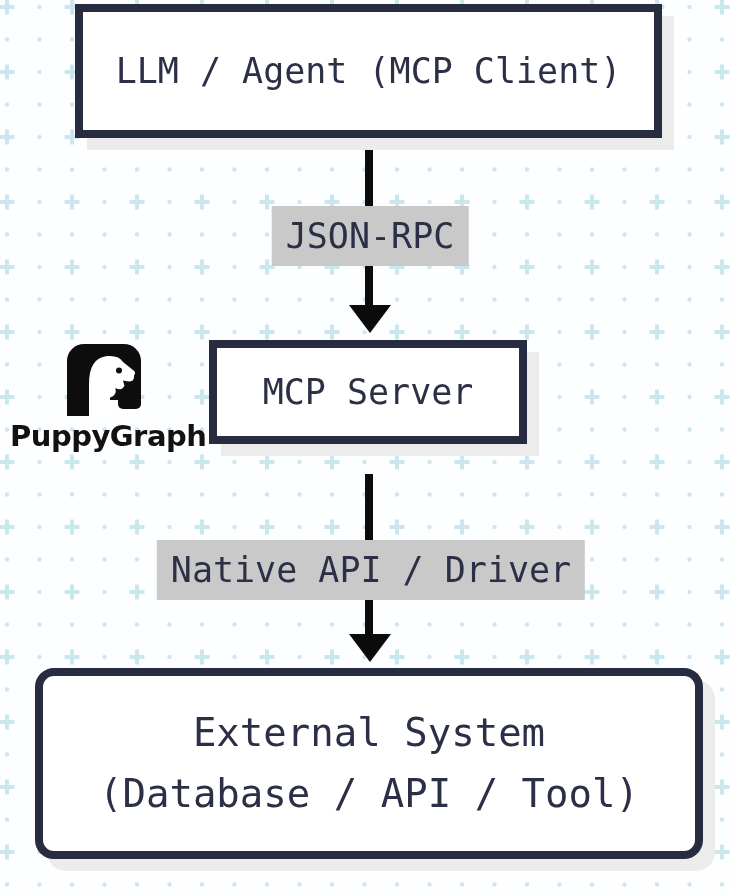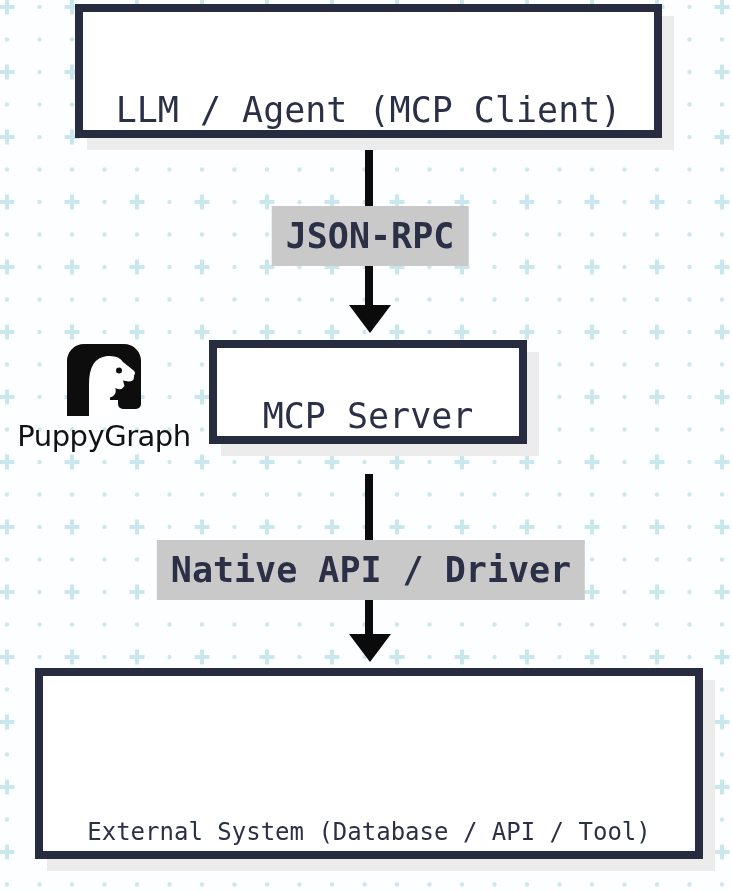--- a/index.html
+++ b/index.html
@@ -12,26 +12,26 @@
     color: var(--text, #2c3046);
   }
 
   .bg-grid { position:absolute; left:0; top:0; z-index:0; }
 
   .node {
     position:absolute; z-index:3; box-sizing:border-box;
     background:#ffffff;
     border:8px solid var(--stroke, #272c40);
     box-shadow:12px 12px 0 0 var(--shadow, #ececec);
-    display:flex; align-items:flex-end; justify-content:center;
+    display:flex; align-items:center; justify-content:center;
     text-align:center;
   }
   .node-llm      { left:75px;  top:4px;   width:587px; height:134px; font-size:35px; }
   .node-mcp      { left:209px; top:340px; width:318px; height:104px; font-size:35px; }
-  .node-external { left:35px;  top:668px; width:668px; height:191px; font-size:24px; line-height:1.55; }
+  .node-external { left:35px;  top:668px; width:668px; height:191px; font-size:39px; line-height:1.55;border-radius:19px; }
   .node-external .node-label { max-width:565px; }
 
   .edge-line {
     position:absolute; z-index:1; width:8px;
     background: var(--arrow, #0b0b0b);
     left:365px;
   }
   .edge-line-1 { top:136px; height:172px; }
   .edge-line-2 { top:474px; height:164px; }
 
@@ -41,30 +41,30 @@
     border-right:21px solid transparent;
     border-top:28px solid var(--arrow, #0b0b0b);
   }
   .arrowhead-1 { top:305px; }
   .arrowhead-2 { top:634px; }
 
   .edge-label {
     position:absolute; z-index:4; white-space:nowrap;
     transform:translateX(-50%);
     background: var(--label-bg, #c9c9c9);
-    font-size:35px; padding:9px 14px; line-height:1.2;font-weight:bold;
+    font-size:35px; padding:9px 14px; line-height:1.2;
   }
   .edge-label-1 { left:370px; top:206px; }
   .edge-label-2 { left:371px; top:540px;text-align:right; }
 
   .logo { position:absolute; z-index:3; }
   .logo-icon { left:67px; top:344px; width:74px; height:72px; }
   .logo-wordmark {
     left:10px; top:419px; width:188px; text-align:center;
-    font-family:"DejaVu Sans", sans-serif; font-weight:normal;
+    font-family:"DejaVu Sans", sans-serif; font-weight:bold;
     font-size:29px; letter-spacing:-0.5px; color:#121212;
   }
 </style>
 </head>
 <body>
 
 <div class="stage">
 
   <svg class="bg-grid" width="732" height="892" aria-hidden="true">
     <defs>

